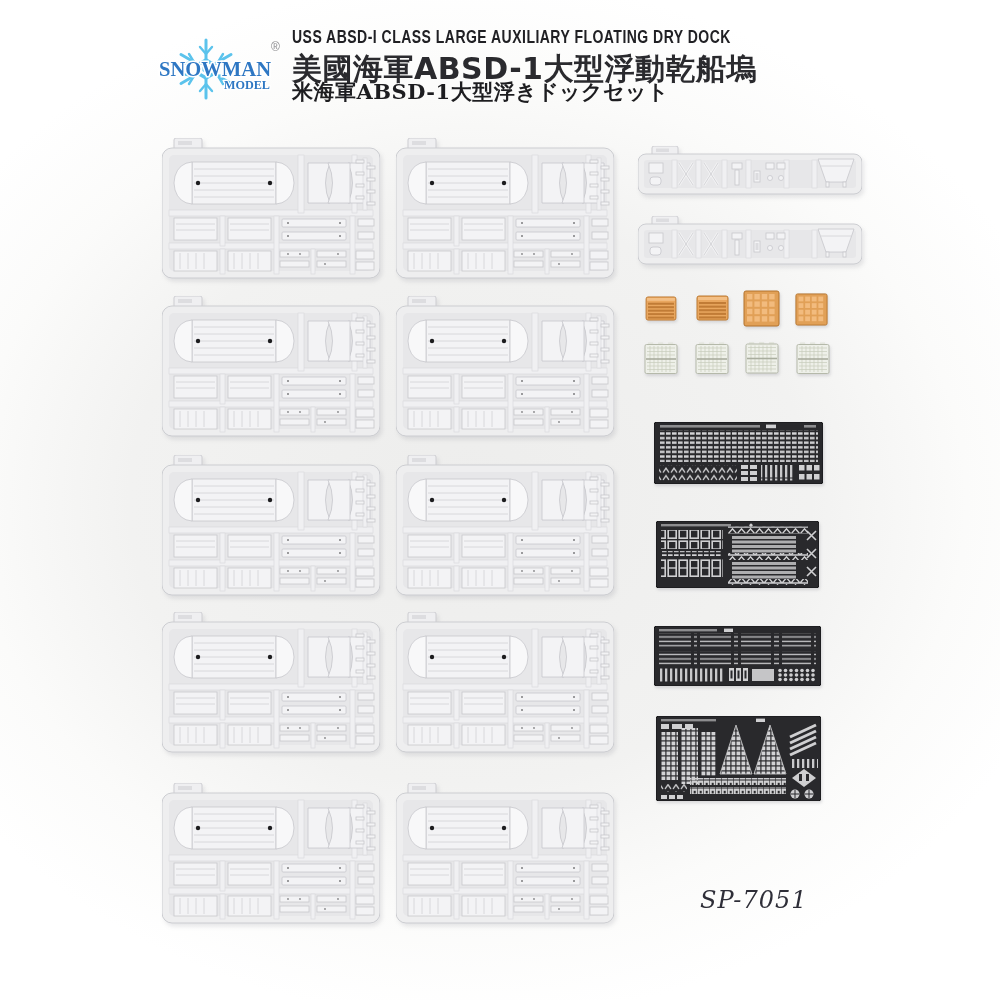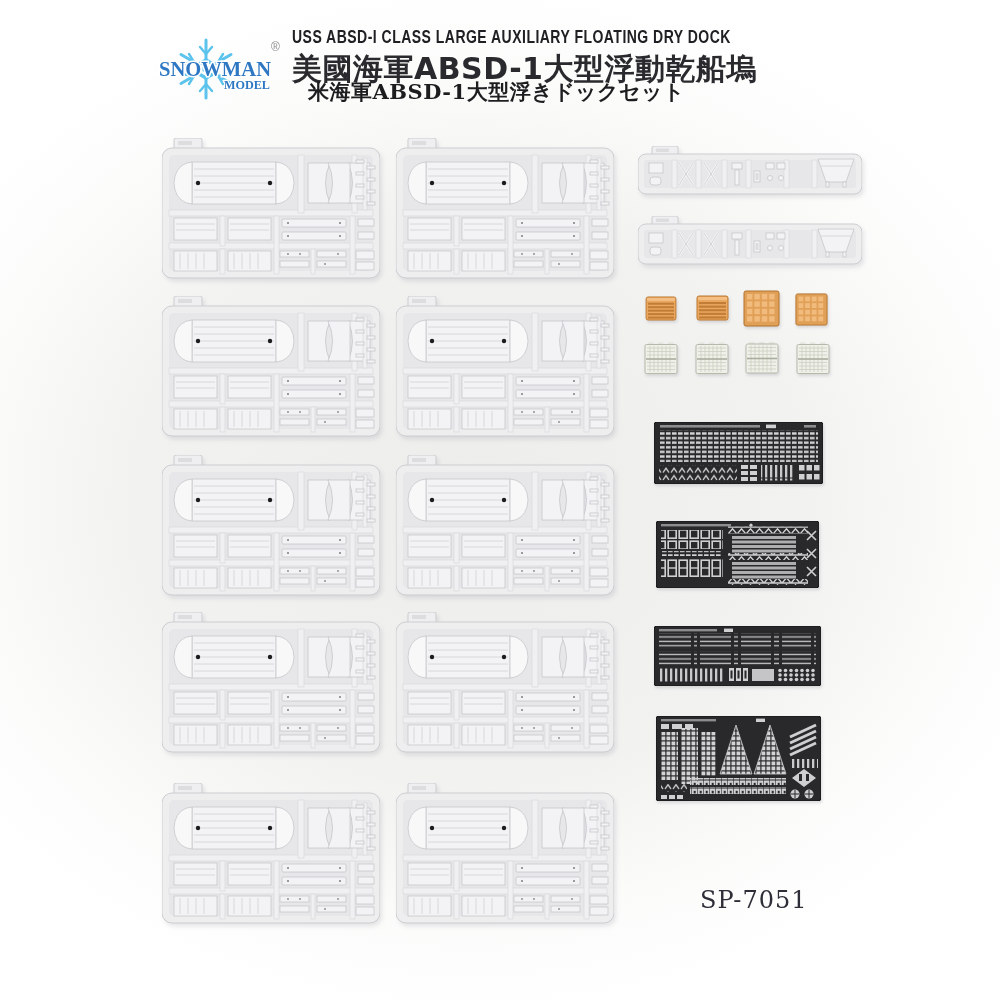--- a/index.html
+++ b/index.html
@@ -12,25 +12,25 @@
   svg{display:block;}
   .shadowed{filter:drop-shadow(2px 3px 2px rgba(80,80,95,.13));}
   .shadowed-sm{filter:drop-shadow(1px 2px 1.5px rgba(80,80,95,.18));}
 
   
   .reg-mark{left:271px;top:40px;font-size:12px;color:#8a8a8e;}
   .t-en{left:292px;top:27px;font-weight:bold;font-size:17.5px;letter-spacing:.6px;
         color:#202024;transform:scaleX(.80);transform-origin:left top;white-space:nowrap;}
   .t-zh{left:292px;top:49px;font-size:30px;font-weight:700;letter-spacing:.5px;
         color:#2a2a2e;font-family:"DejaVu Sans","Liberation Sans",sans-serif;white-space:nowrap;}
-  .t-ja{left:308px;top:78px;font-size:21px;font-weight:700;letter-spacing:.5px;
+  .t-ja{left:292px;top:78px;font-size:21px;font-weight:700;letter-spacing:.5px;
         color:#1d1d20;font-family:"DejaVu Serif",serif;white-space:nowrap;}
 
   
-  .code-line{font-family:"DejaVu Serif",serif;color:#2e2e38;
+  .code-line{font-family:"DejaVu Serif",serif;font-style:italic;color:#2e2e38;
              font-size:24px;letter-spacing:1px;white-space:nowrap;}
 
   
   .pl{fill:#efeff1;stroke:#cdcdd1;stroke-width:1;}
   .hole{fill:#e7e7e9;}
   .bar{fill:#f0f0f2;stroke:#d7d7da;stroke-width:.6;}
   .pp{fill:#f3f3f5;stroke:#c7c7cb;stroke-width:.8;}
   .ppl{fill:#f8f8f9;stroke:#c7c7cb;stroke-width:.8;}
   .det{stroke:#d8d8db;stroke-width:1;}
   .dot{fill:#1c1c1e;}

